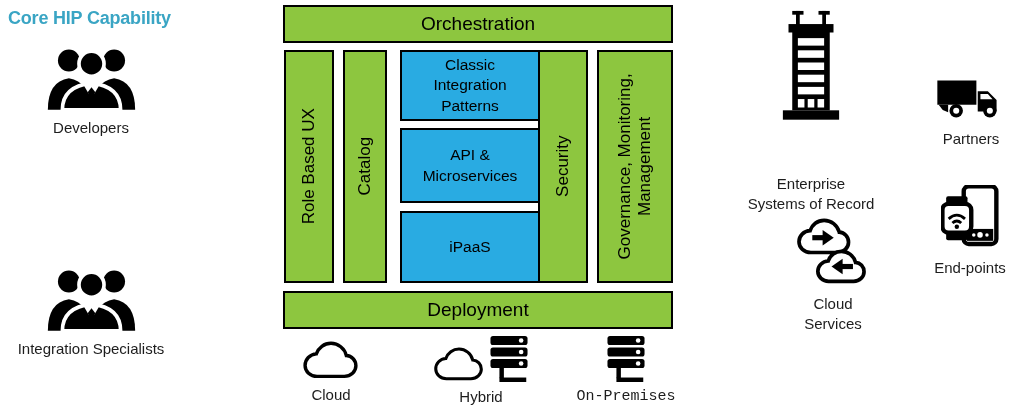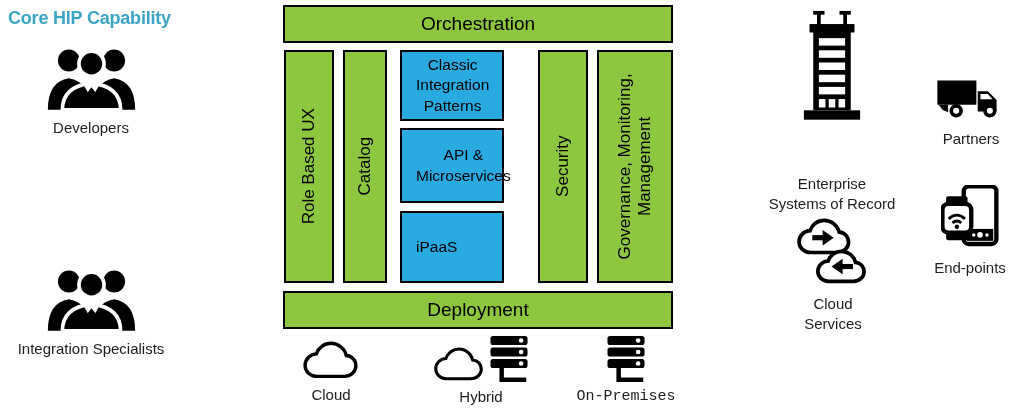--- a/index.html
+++ b/index.html
@@ -44,42 +44,42 @@
   #pillar-catalog{left:343px;width:44px;}
   #pillar-security{left:538px;width:50px;}
   #pillar-governance{left:597px;width:76px;}
   .vtext{
     transform:rotate(-90deg);
     white-space:nowrap;text-align:center;
     font-size:17px;line-height:1.2;color:#000;flex:none;
   }
 
   .corebox{
-    position:absolute;left:400px;width:104px;background:var(--blue);
+    position:absolute;left:400px;width:140px;background:var(--blue);
     border:2.5px solid var(--ink);
-    display:flex;align-items:center;
+    display:flex;align-items:center;justify-content:center;
     text-align:center;font-size:15.5px;line-height:1.3;color:#000;
     padding:15px 14px;
   }
   #corebox-0{top:50px;height:71px;}
   #corebox-1{top:128px;height:75px;}
   #corebox-2{top:211px;height:72px;}
 
   
   .target{position:absolute;display:flex;flex-direction:column;align-items:center;gap:6px;}
   .target .label{font-size:15px;color:#1d1d1d;white-space:nowrap;}
   #target-0{left:276px;top:340px;width:110px;}
   #target-1{left:411px;top:336px;width:140px;}
   #target-2{left:566px;top:336px;width:120px;font-family:Liberation Mono, monospace;}
   .iconrow{display:flex;align-items:flex-end;gap:4px;}
 
   
   .ext{position:absolute;display:flex;flex-direction:column;align-items:center;gap:9px;}
   .ext .label{font-size:15px;color:#1d1d1d;text-align:center;line-height:1.3;white-space:nowrap;}
-  #ext-0{left:737px;top:10px;width:190px;gap:44px;}
+  #ext-0{left:716px;top:10px;width:190px;gap:44px;}
   #ext-1{left:896px;top:76px;width:150px;}
   #ext-2{left:748px;top:217px;width:170px;}
   #ext-3{left:895px;top:185px;width:150px;}
 
   svg.icon{display:block;fill:#000;}
   .defs{position:absolute;width:0;height:0;overflow:hidden;}
 </style>
 </head>
 <body>
 

